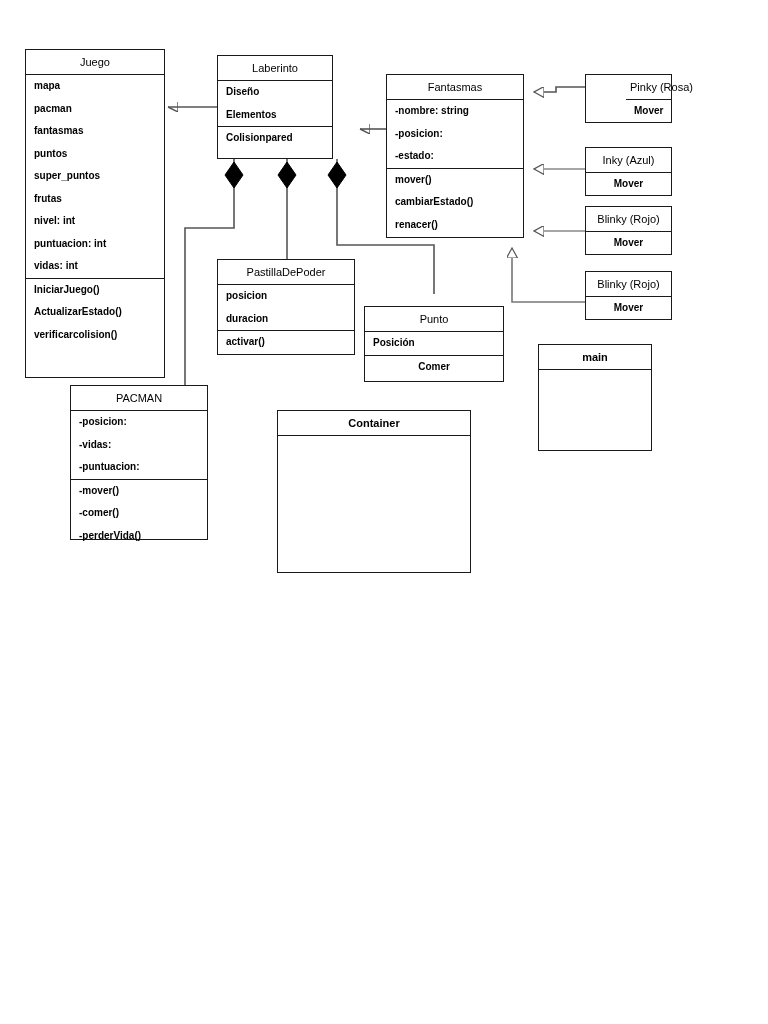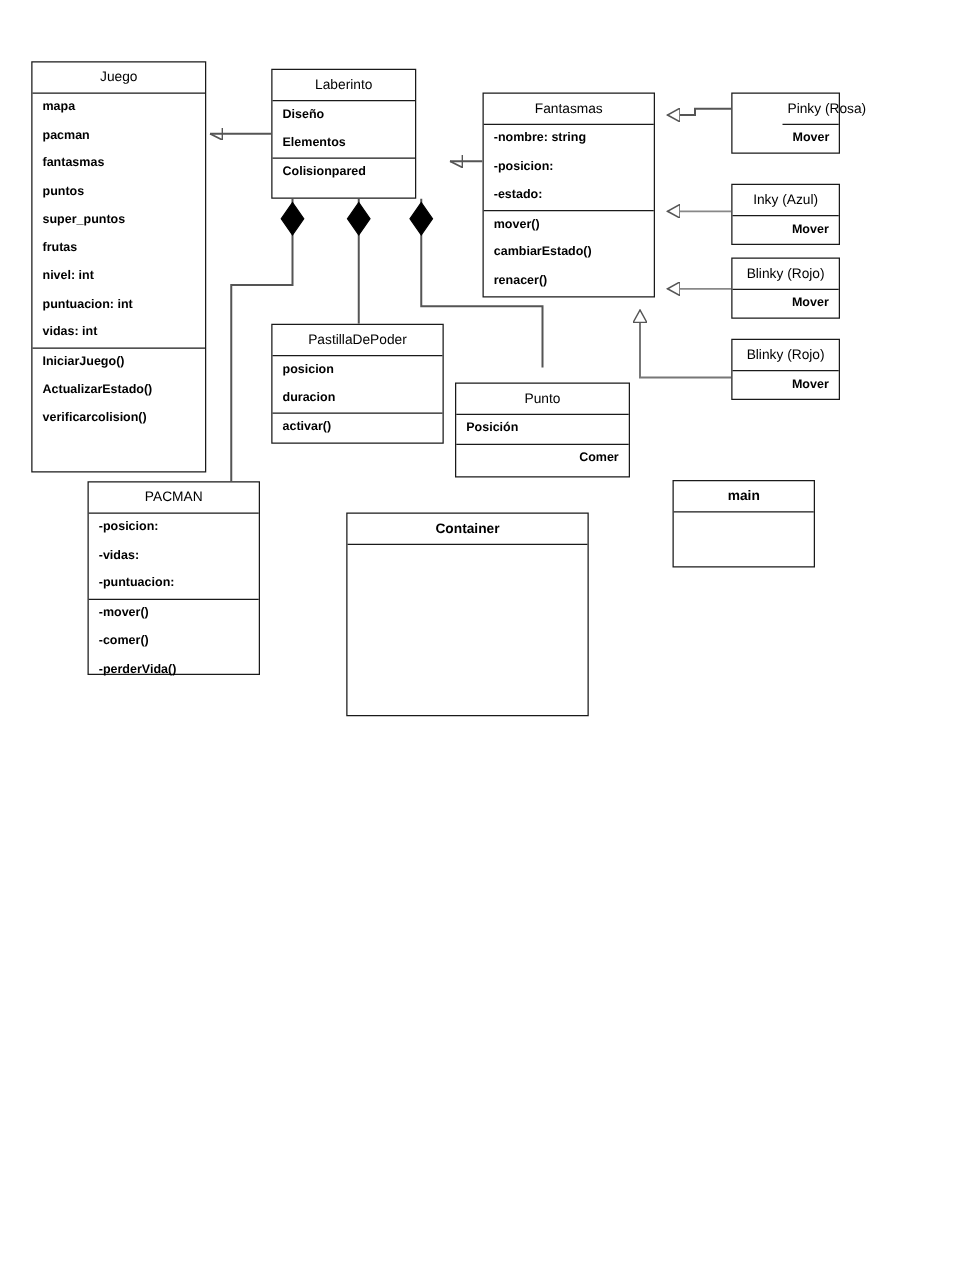--- a/index.html
+++ b/index.html
@@ -52,21 +52,21 @@
     flex: 0 0 auto;
   }
   .compartment.grow { flex: 1 1 auto; }
   .member {
     font-size: 10px;
     padding: 5px 8px 5px 8px;
     white-space: nowrap;
     line-height: 1.25;
     font-weight: bold;
   }
-  .member.center { text-align: right; }
+  .member.center { text-align: center; }
   .empty-body { min-height: 10px; }
 </style>
 </head>
 <body>
 
 <div id="canvas">
 
   <svg class="edges" viewBox="0 0 768 1024" xmlns="http://www.w3.org/2000/svg">
     <defs>
       <marker id="openArrow" markerWidth="12" markerHeight="10" refX="10" refY="5" orient="auto" markerUnits="userSpaceOnUse">
@@ -218,21 +218,21 @@
     </div>
   </div>
 
   <div class="uml-class" style="left:585px; top:271px; width:87px; height:49px;">
     <div class="uml-title">Blinky (Rojo)</div>
     <div class="compartment grow">
       <div class="member center">Mover</div>
     </div>
   </div>
 
-  <div class="uml-class" style="left:538px; top:344px; width:114px; height:70px;margin-top:40px;">
+  <div class="uml-class" style="left:538px; top:344px; width:114px; height:107px;">
     <div class="uml-title bold">main</div>
     <div class="compartment grow empty-body"></div>
   </div>
 
   <div class="uml-class" style="left:277px; top:410px; width:194px; height:163px;">
     <div class="uml-title bold">Container</div>
     <div class="compartment grow empty-body"></div>
   </div>
 
 </div>

